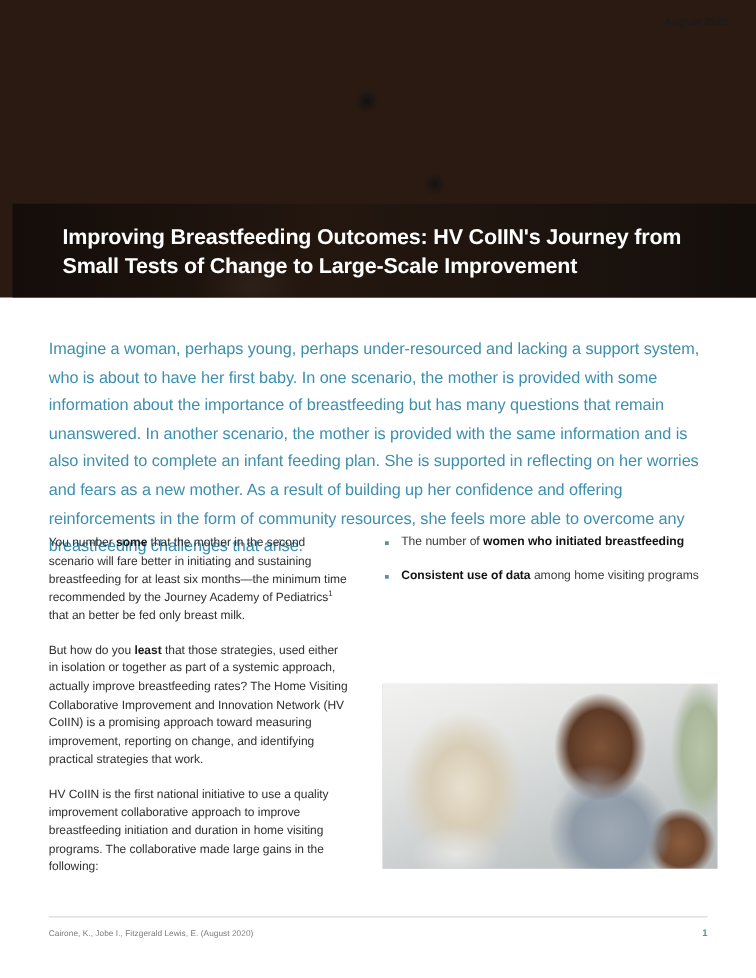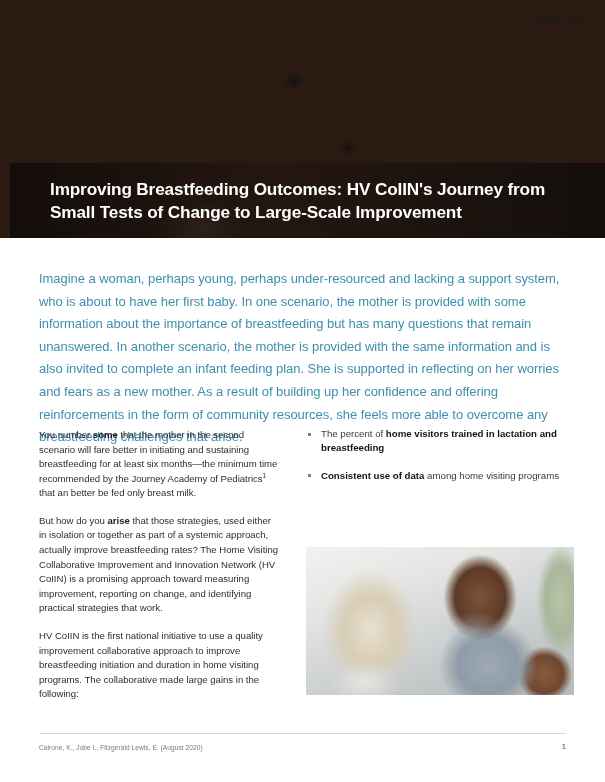--- a/index.html
+++ b/index.html
@@ -232,31 +232,31 @@
     <h1 class="title-text">Improving Breastfeeding Outcomes: HV CoIIN's Journey from Small Tests of Change to Large-Scale Improvement</h1>
   </div>
 
   <div class="intro">Imagine a woman, perhaps young, perhaps under-resourced and lacking a support system, who is about to have her first baby. In one scenario, the mother is provided with some information about the importance of breastfeeding but has many questions that remain unanswered. In another scenario, the mother is provided with the same information and is also invited to complete an infant feeding plan. She is supported in reflecting on her worries and fears as a new mother. As a result of building up her confidence and offering reinforcements in the form of community resources, she feels more able to overcome any breastfeeding challenges that arise.</div>
 
   <div class="col-left">
     <p>
       <span>You number </span><b>some</b><span> that the mother in the second scenario will fare better in initiating and sustaining breastfeeding for at least six months—the minimum time recommended by the Journey Academy of Pediatrics</span><sup>1</sup><span> that an better be fed only breast milk.</span>
     </p>
     <p>
-      <span>But how do you </span><b>arise</b><span> that those strategies, used either in isolation or together as part of a systemic approach, actually improve breastfeeding rates? The Home Visiting Collaborative Improvement and Innovation Network (HV CoIIN) is a promising approach toward measuring improvement, reporting on change, and identifying practical strategies that work.</span>
+      <span>But how do you </span><b>least</b><span> that those strategies, used either in isolation or together as part of a systemic approach, actually improve breastfeeding rates? The Home Visiting Collaborative Improvement and Innovation Network (HV CoIIN) is a promising approach toward measuring improvement, reporting on change, and identifying practical strategies that work.</span>
     </p>
     <p>
       <span>HV CoIIN is the first national initiative to use a quality improvement collaborative approach to improve breastfeeding initiation and duration in home visiting programs. The collaborative made large gains in the following:</span>
     </p>
   </div>
 
   <div class="col-right">
     <ul class="bullets">
       <li>
-        <span>The percent of </span><b>home visitors trained in lactation and breastfeeding</b><span></span>
+        <span>The number of </span><b>women who initiated breastfeeding</b><span></span>
       </li>
       <li>
         <span></span><b>Consistent use of data</b><span> among home visiting programs</span>
       </li>
     </ul>
   </div>
 
   <div class="photo2">
     <div class="photo2-img"></div>
   </div>

